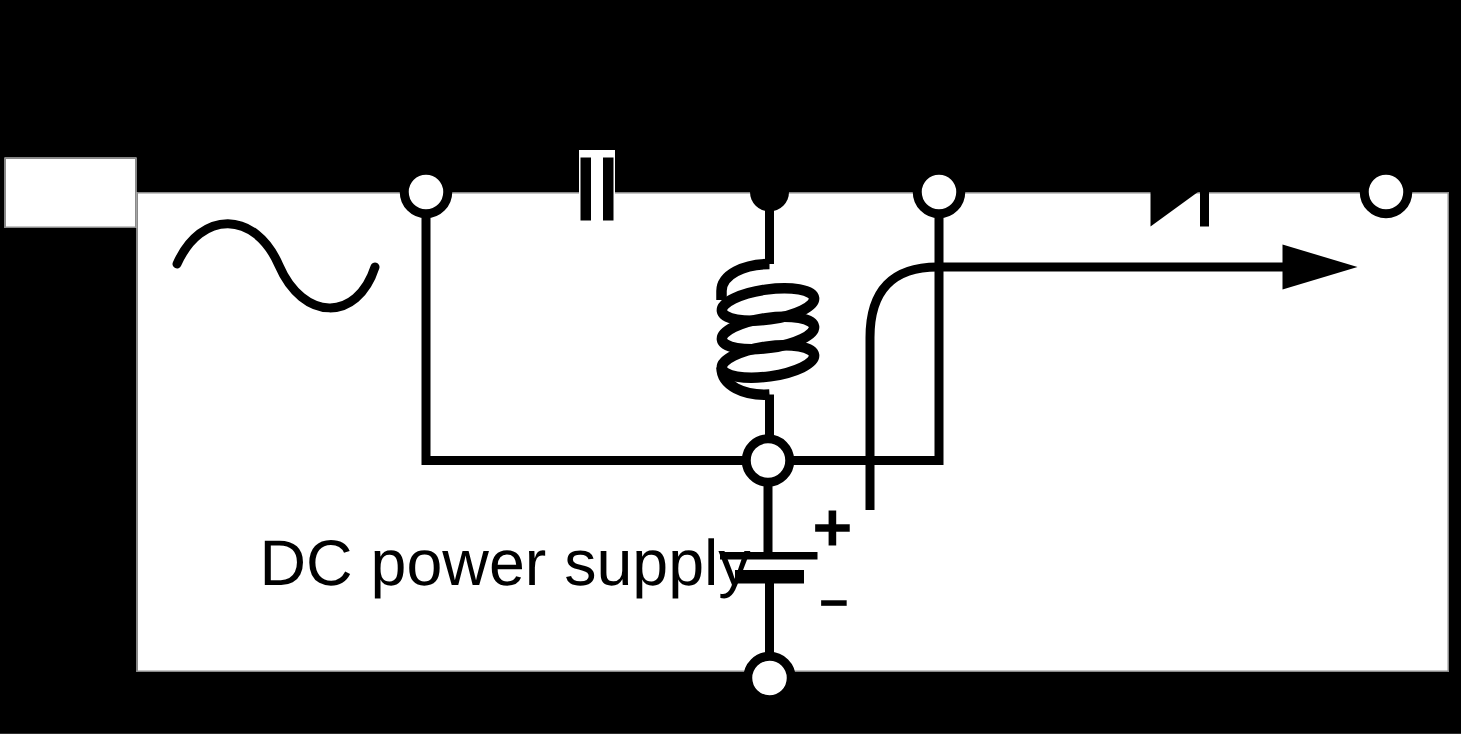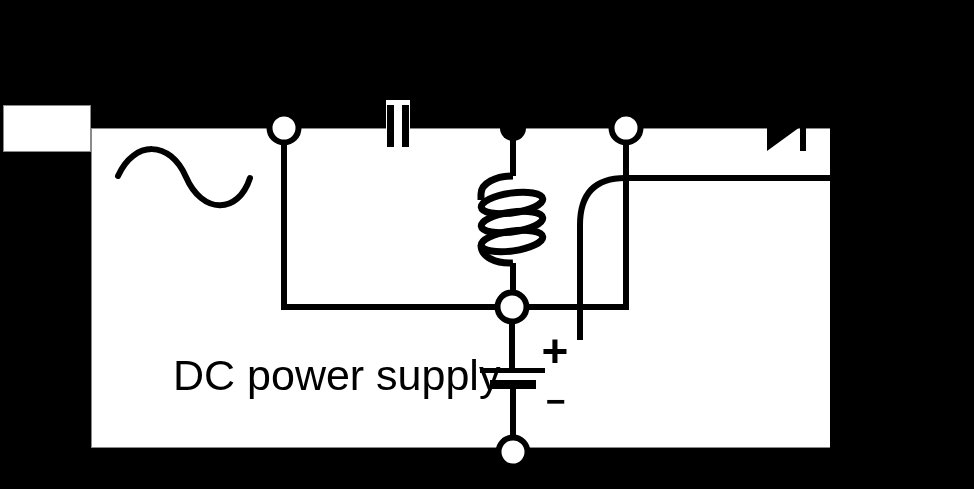--- a/index.html
+++ b/index.html
@@ -2,21 +2,21 @@
 <html><head>
 <meta charset="utf-8">
 <style>
   html, body {
     margin: 0;
     padding: 0;
     background: #000;
   }
   .stage {
     position: relative;
-    width: 830px;
+    width: 974px;
     height: 489px;
     background: #000000;
     overflow: hidden;
     font-family: "Liberation Sans", sans-serif;
   }
   .panel {
     position: absolute;
     left: 91px;
     top: 128px;
     width: 875px;

